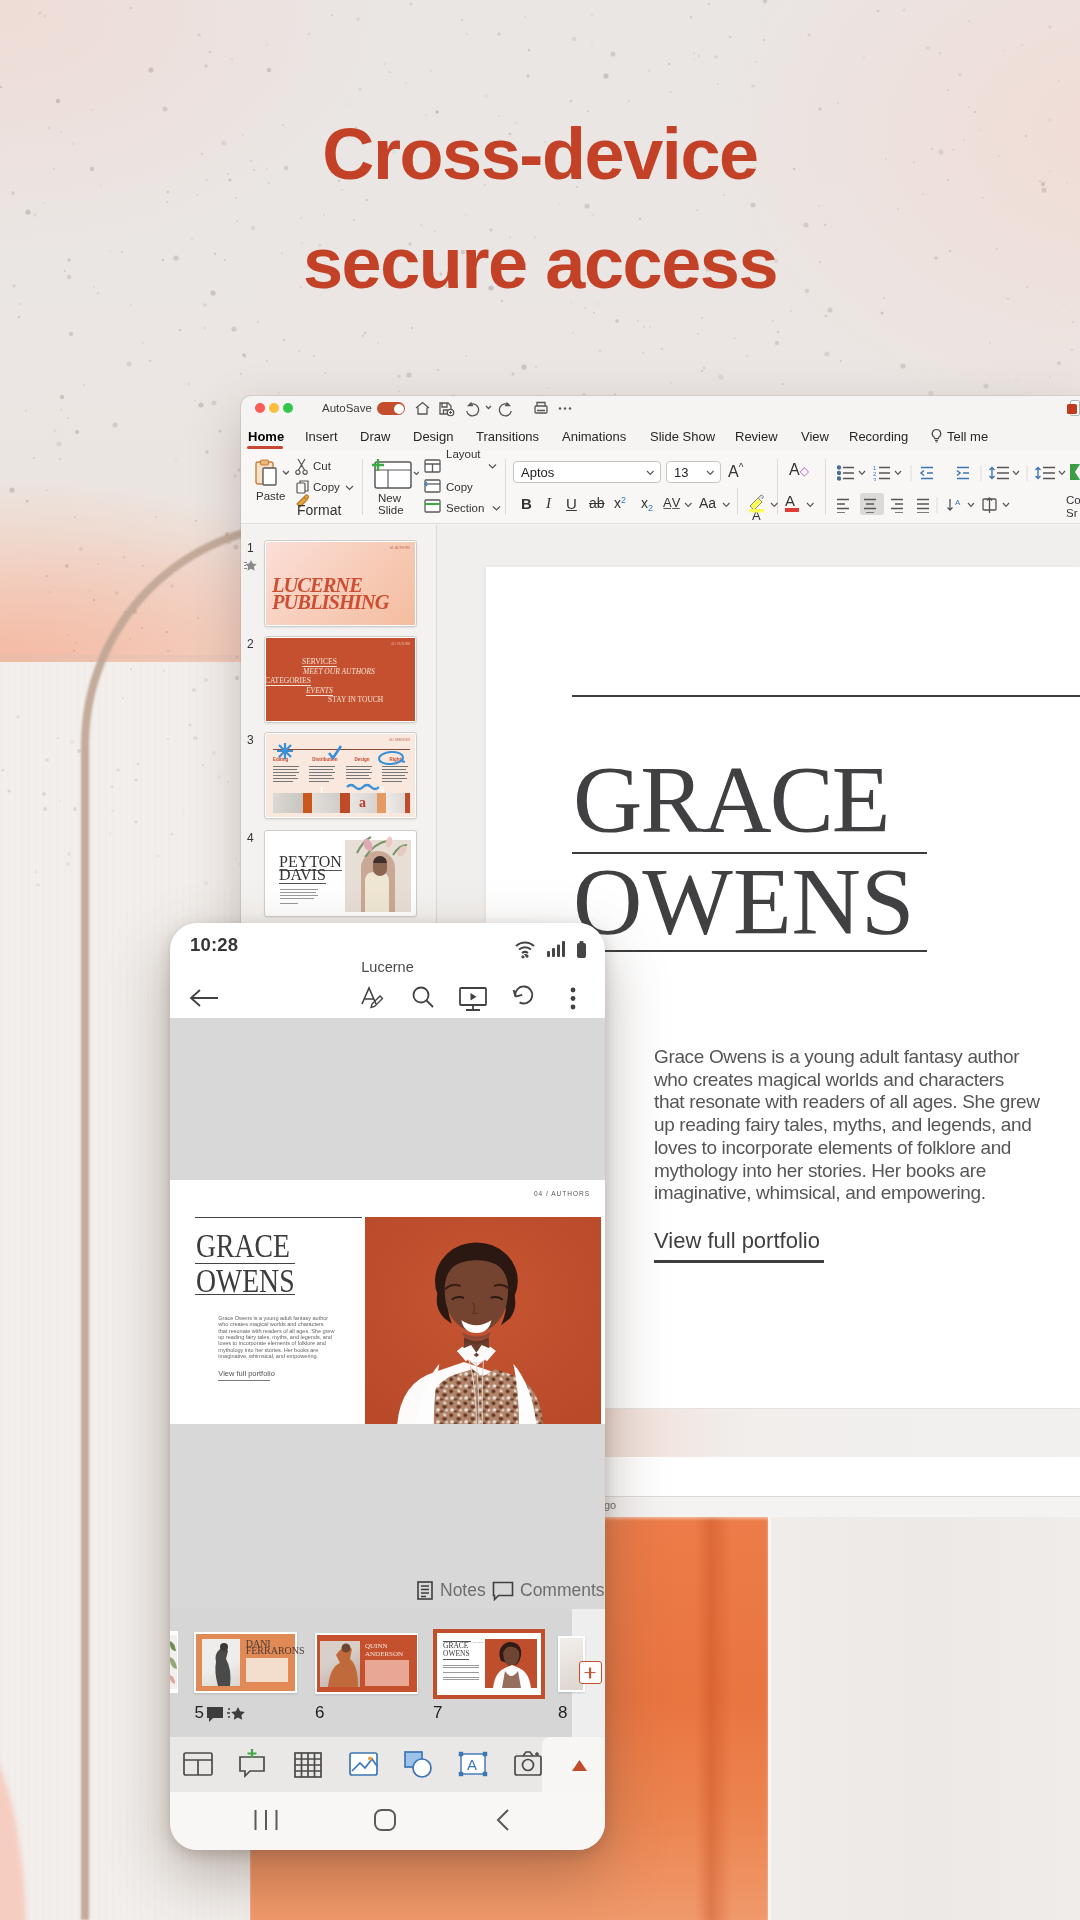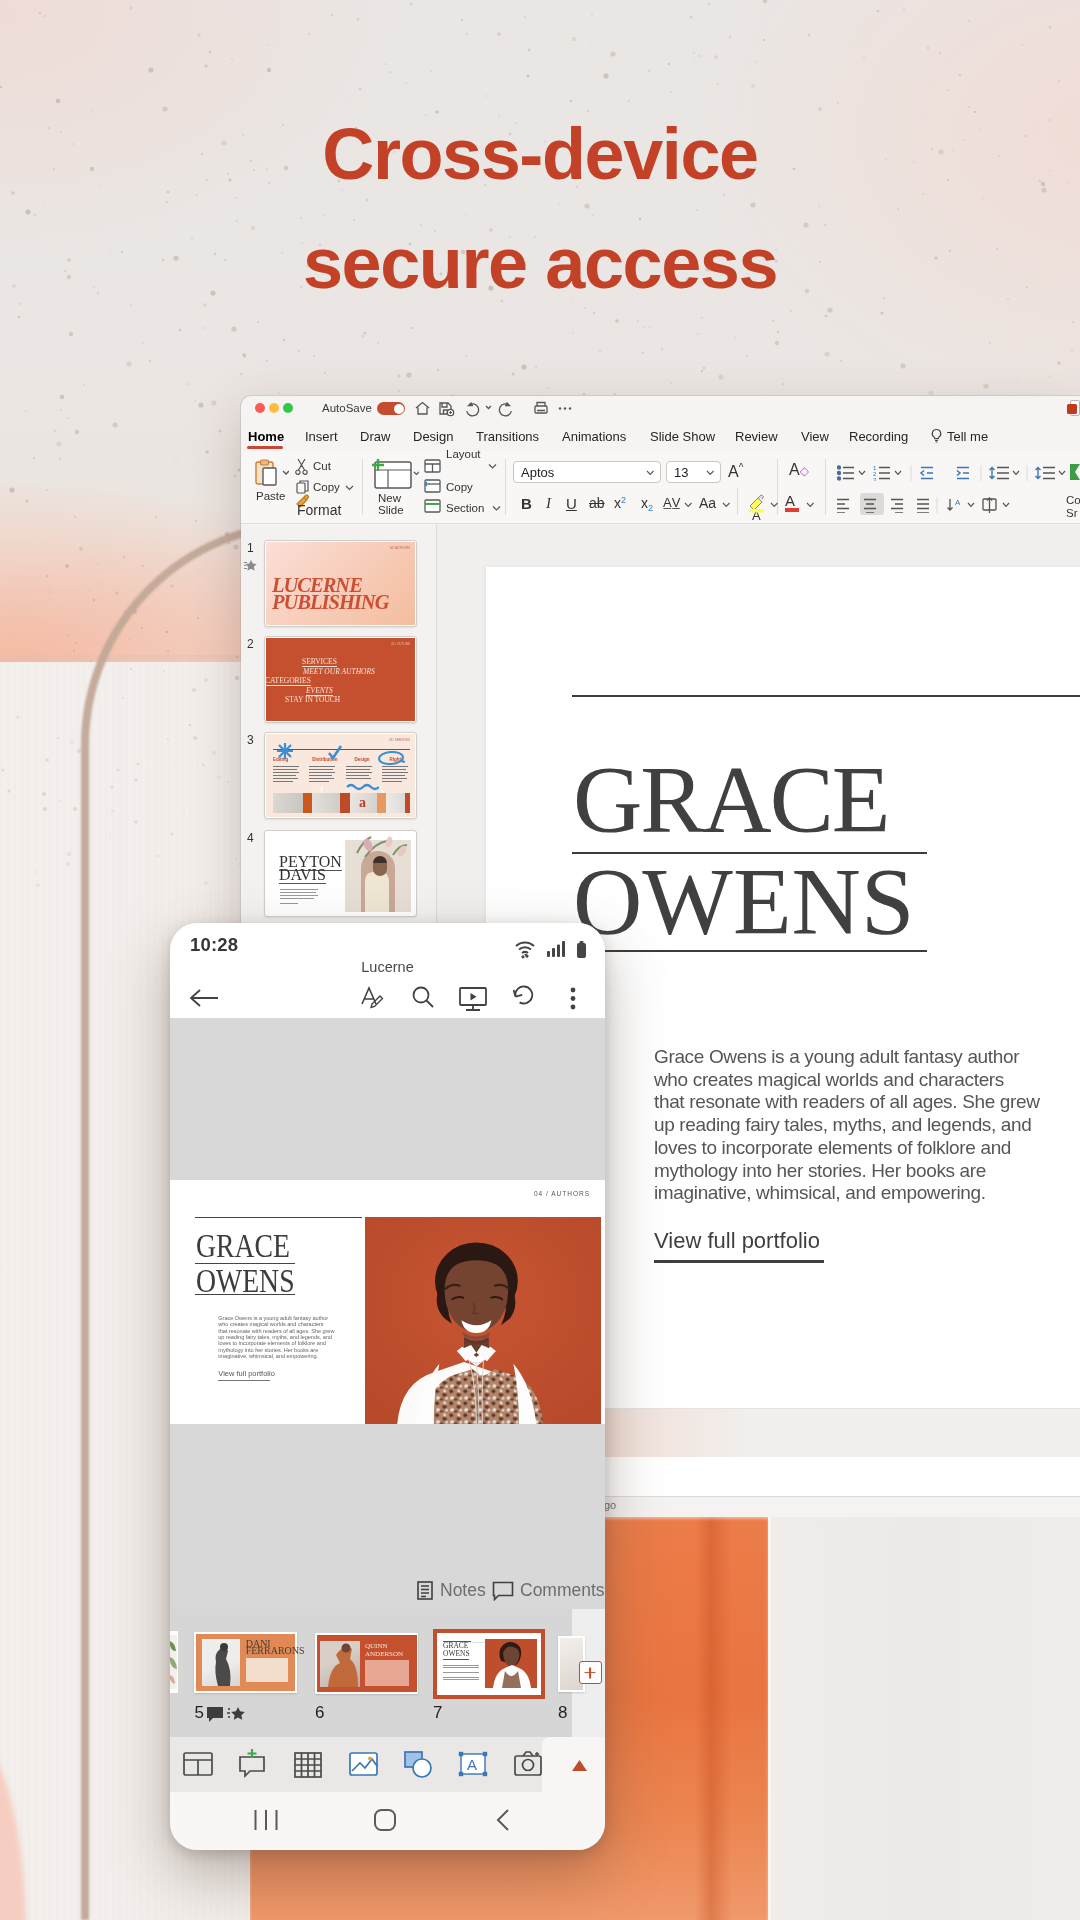--- a/index.html
+++ b/index.html
@@ -703,21 +703,21 @@
     <div style="position:absolute;right:6px;top:5px;font-size:3px;color:#b65;">04 / AUTHORS</div>
   </div>
   <div class="tnum" style="top:637px;">2</div>
   <div class="thumb" style="top:636px;">
     <div style="position:absolute;inset:1px;background:#c5502f;"></div>
     <div style="position:absolute;left:0;top:20px;width:100%;font-family:'Liberation Serif',serif;color:#f6e2d4;font-size:7.5px;line-height:9.6px;">
       <div style="margin-left:37px;"><span style="border-bottom:.5px solid #f6e2d4;">SERVICES</span></div>
       <div style="margin-left:38px;font-style:italic;">MEET OUR AUTHORS</div>
       <div style=""><span style="border-bottom:.5px solid #f6e2d4;">CATEGORIES</span></div>
       <div style="margin-left:41px;font-style:italic;"><span style="border-bottom:.5px solid #f6e2d4;">EVENTS</span></div>
-      <div style="margin-left:20px;">STAY IN TOUCH</div>
+      <div style="margin-left:63px;">STAY IN TOUCH</div>
     </div>
     <div style="position:absolute;right:6px;top:5px;font-size:3px;color:#e8b9a5;">02 / OUTLINE</div>
   </div>
   <div class="tnum" style="top:733px;">3</div>
   <div class="thumb" style="top:732px;">
     <div style="position:absolute;inset:1px;background:#f8e8de;"></div>
     <div style="position:absolute;left:8px;top:16px;width:137px;height:1px;background:#8a4a3a;"></div>
     <div style="position:absolute;left:8px;top:24px;font-size:4.5px;font-weight:bold;color:#c0492d;width:150px;">Editing<span style="margin-left:24px;">Distribution</span><span style="margin-left:17px;">Design</span><span style="margin-left:20px;">Rights</span></div>
     <svg style="position:absolute;left:0;top:0" width="153" height="85" viewBox="0 0 153 85">
       <g fill="#777">

